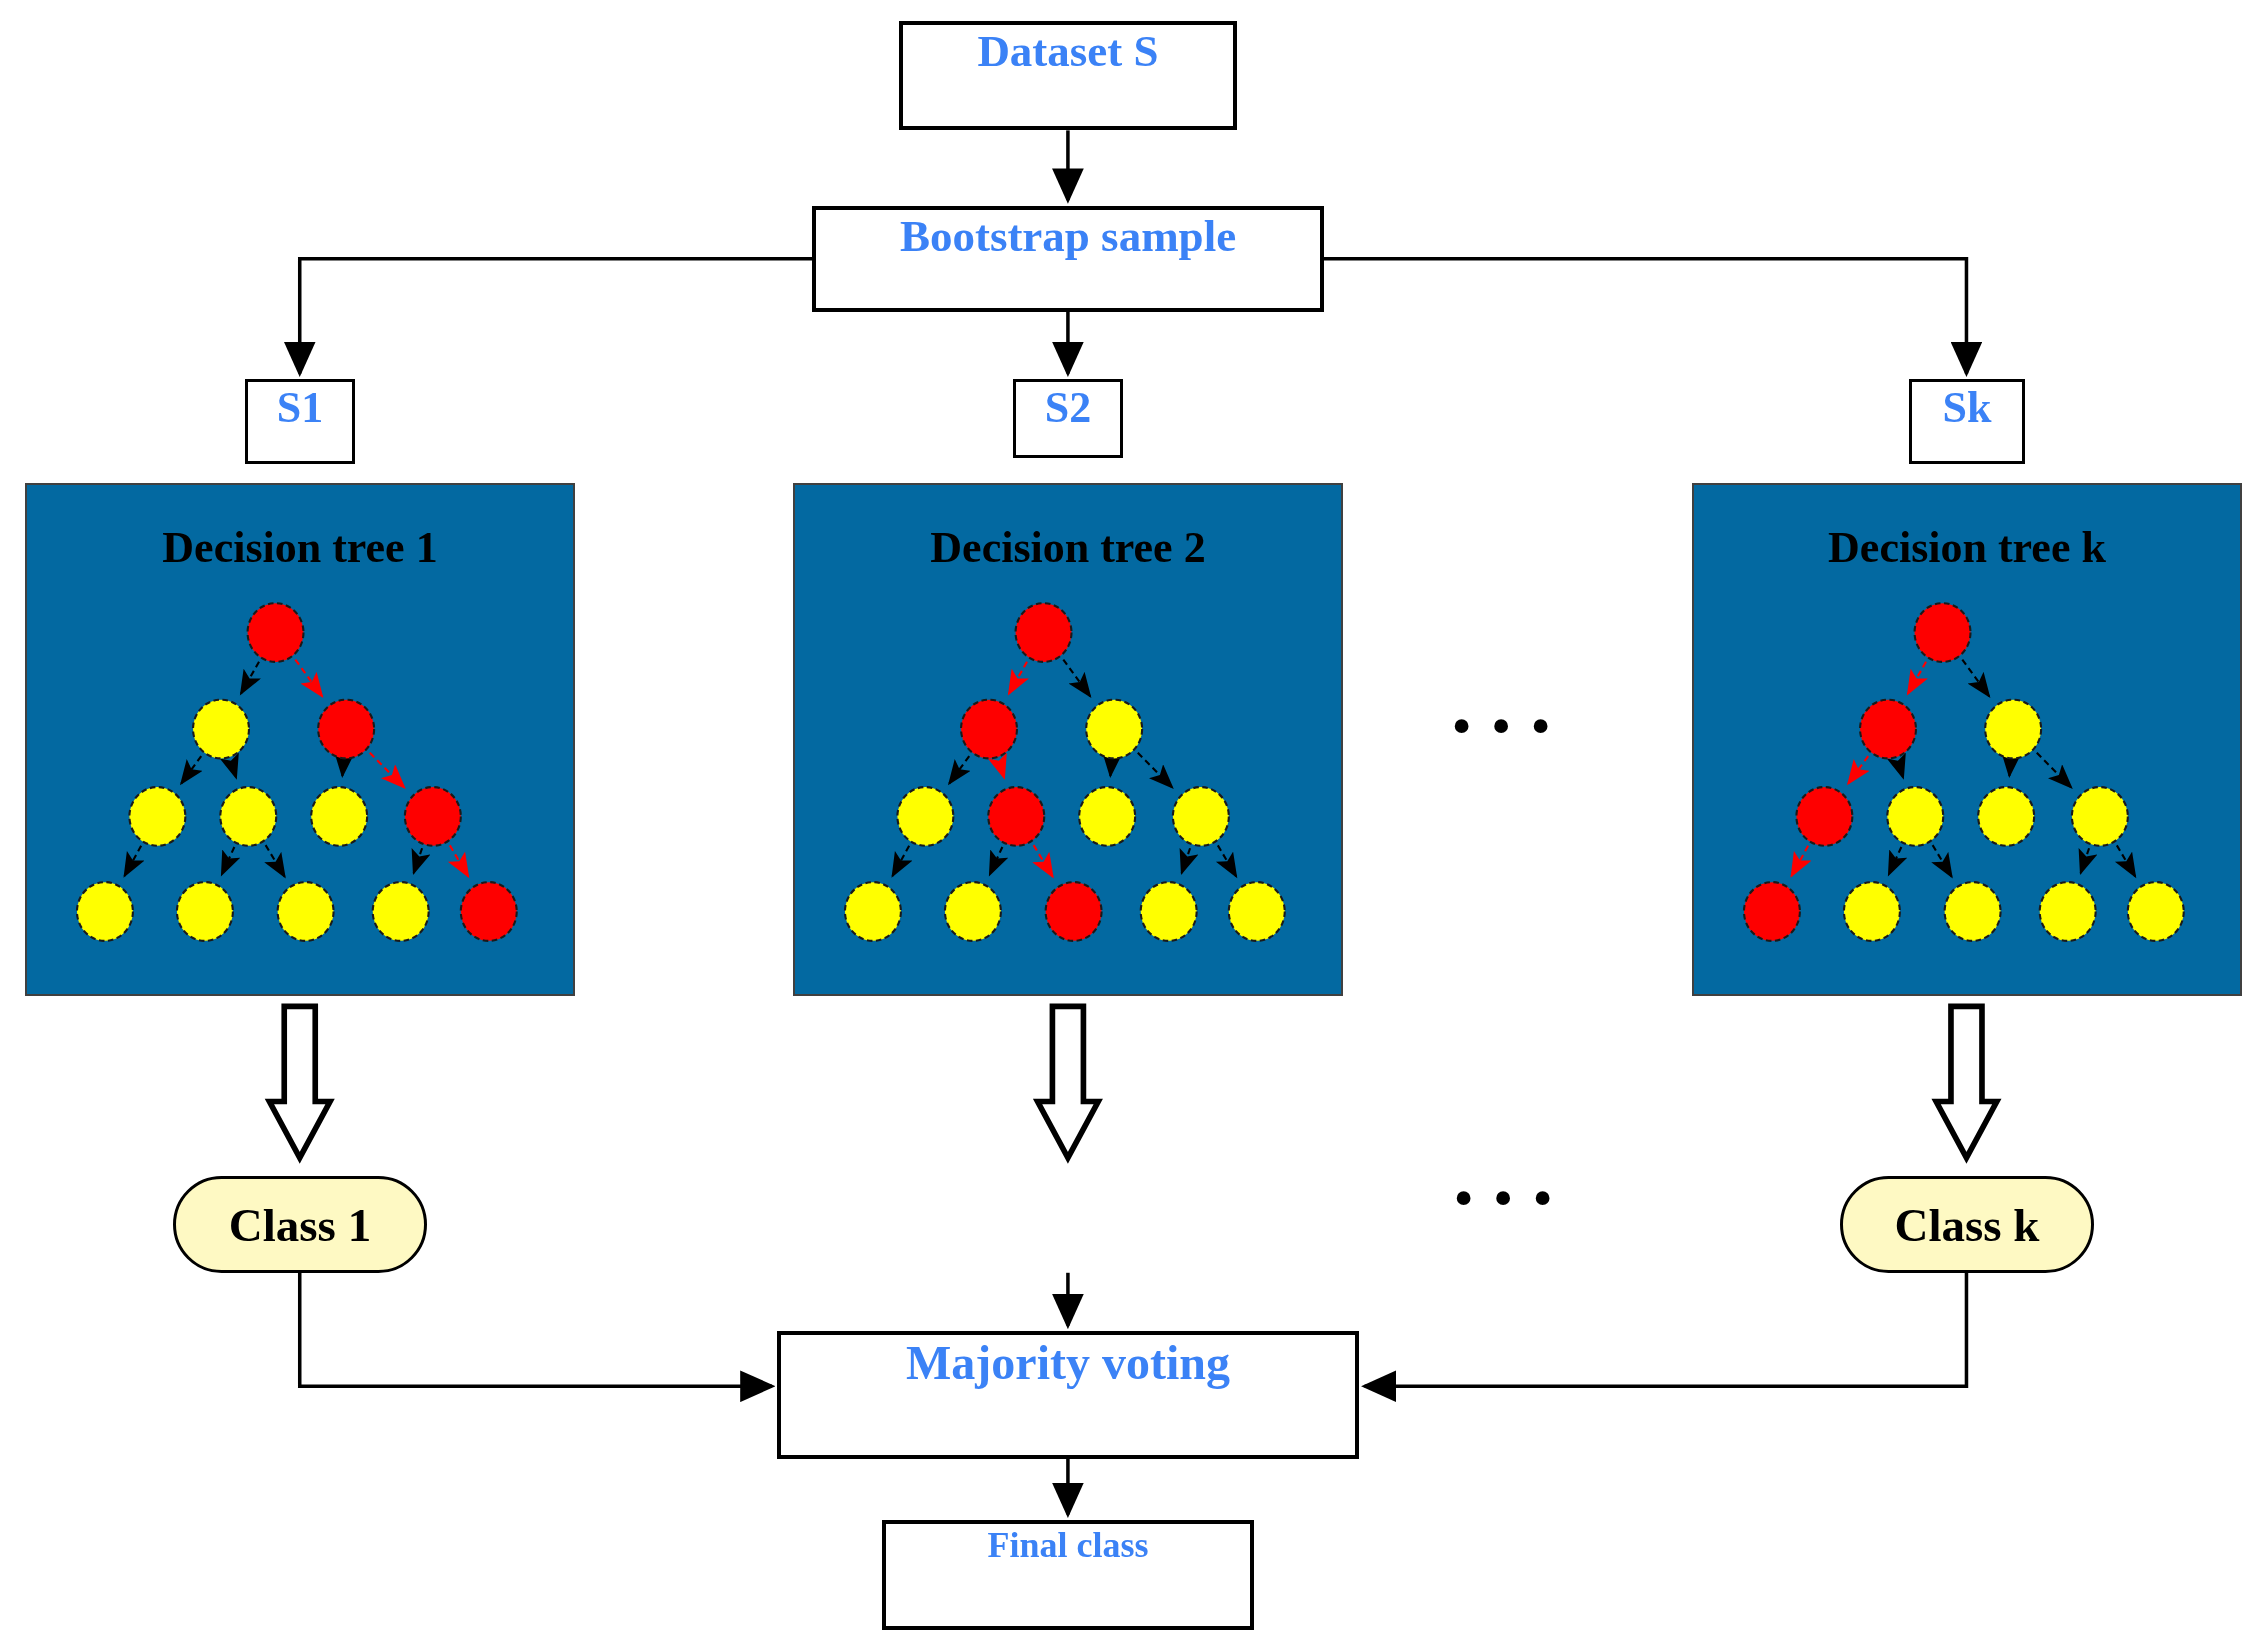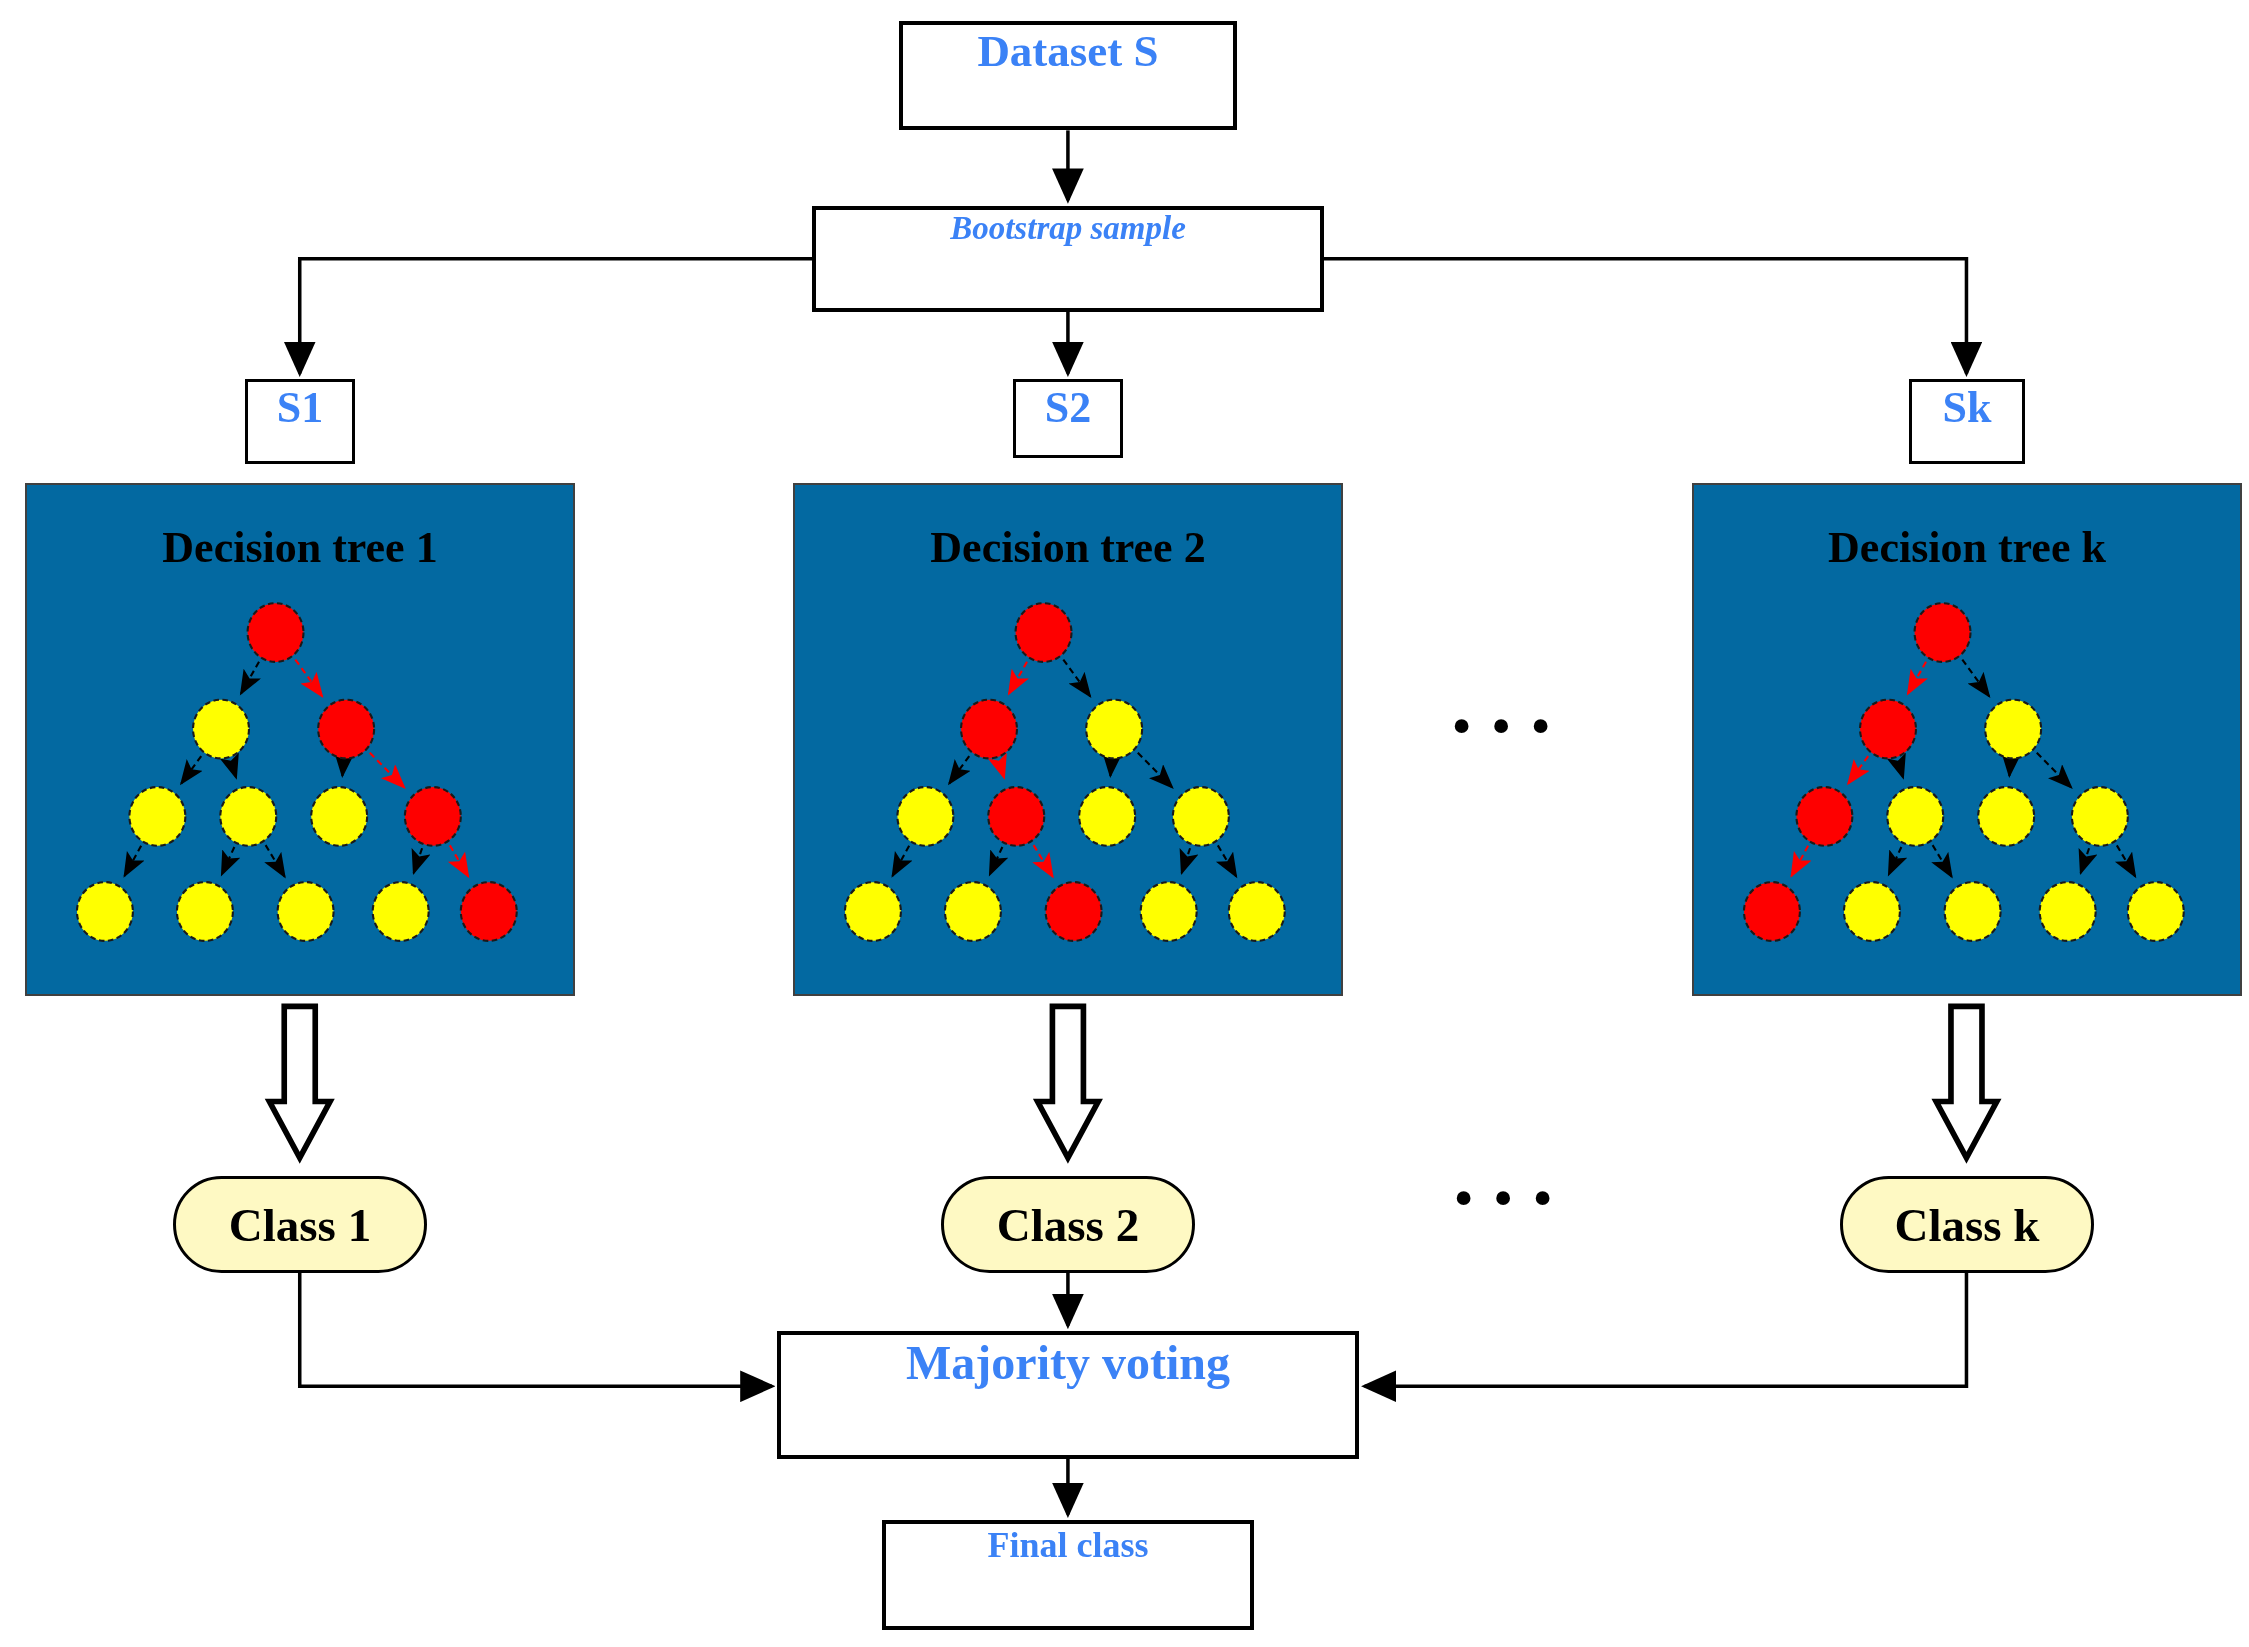--- a/index.html
+++ b/index.html
@@ -3,21 +3,21 @@
 <meta charset="utf-8">
 <style>
   html,body{margin:0;padding:0;background:#ffffff;}
   body{width:2250px;height:1647px;font-family:"Liberation Serif","DejaVu Serif",serif;}
   #canvas{position:absolute;left:0;top:0;width:2250px;height:1647px;background:#ffffff;overflow:hidden;}
   #overlay{position:absolute;left:0;top:0;width:2250px;height:1647px;}
   .box{position:absolute;box-sizing:border-box;background:#ffffff;border:3.5px solid #000;
        display:flex;align-items:flex-start;justify-content:center;
        font-weight:bold;color:#3b82f6;white-space:nowrap;}
   #box-dataset  {left:899px;top:21px;  width:338px;height:109px;font-size:45px;border-width:4.2px;}
-  #box-bootstrap{left:812px;top:206px; width:512px;height:106px;font-size:33px;border-width:4.2px;font-style:italic;}
+  #box-bootstrap{left:812px;top:206px; width:512px;height:106px;font-size:45px;border-width:4.2px;}
   #box-s1{left:245px; top:379px;width:110px;height:85px;font-size:44px;}
   #box-s2{left:1013px;top:379px;width:110px;height:79px;font-size:44px;}
   #box-sk{left:1909px;top:379px;width:116px;height:85px;font-size:44px;}
   .panel{position:absolute;top:483px;width:550px;height:513px;box-sizing:border-box;
          background:#0369a1;border:2.1px solid #404040;}
   #panel-1{left:25px;}  #panel-2{left:793px;}  #panel-k{left:1692px;}
   .panel-title{position:absolute;left:0;top:37px;width:100%;text-align:center;
                font-size:44px;font-weight:bold;color:#000;}
   .tree-svg{position:absolute;left:0;top:0;width:100%;height:100%;display:block;}
   .pill{position:absolute;top:1176px;width:254px;height:97px;box-sizing:border-box;
@@ -176,23 +176,20 @@
       </svg>
     <div class="panel-title">Decision tree k</div>
   </div>
 
   <div class="dots" id="dots-trees">...</div>
   <div class="dots" id="dots-classes">...</div>
 
   <div class="pill" id="pill-1">
     <span>Class 1</span>
   </div>
-  <div class="pill" id="pill-2">
-    <span>Class 2</span>
-  </div>
   <div class="pill" id="pill-k">
     <span>Class k</span>
   </div>
 
   <div class="box" id="box-majority">
     <span>Majority voting</span>
   </div>
 
   <div class="box" id="box-final">
     <span>Final class</span>

